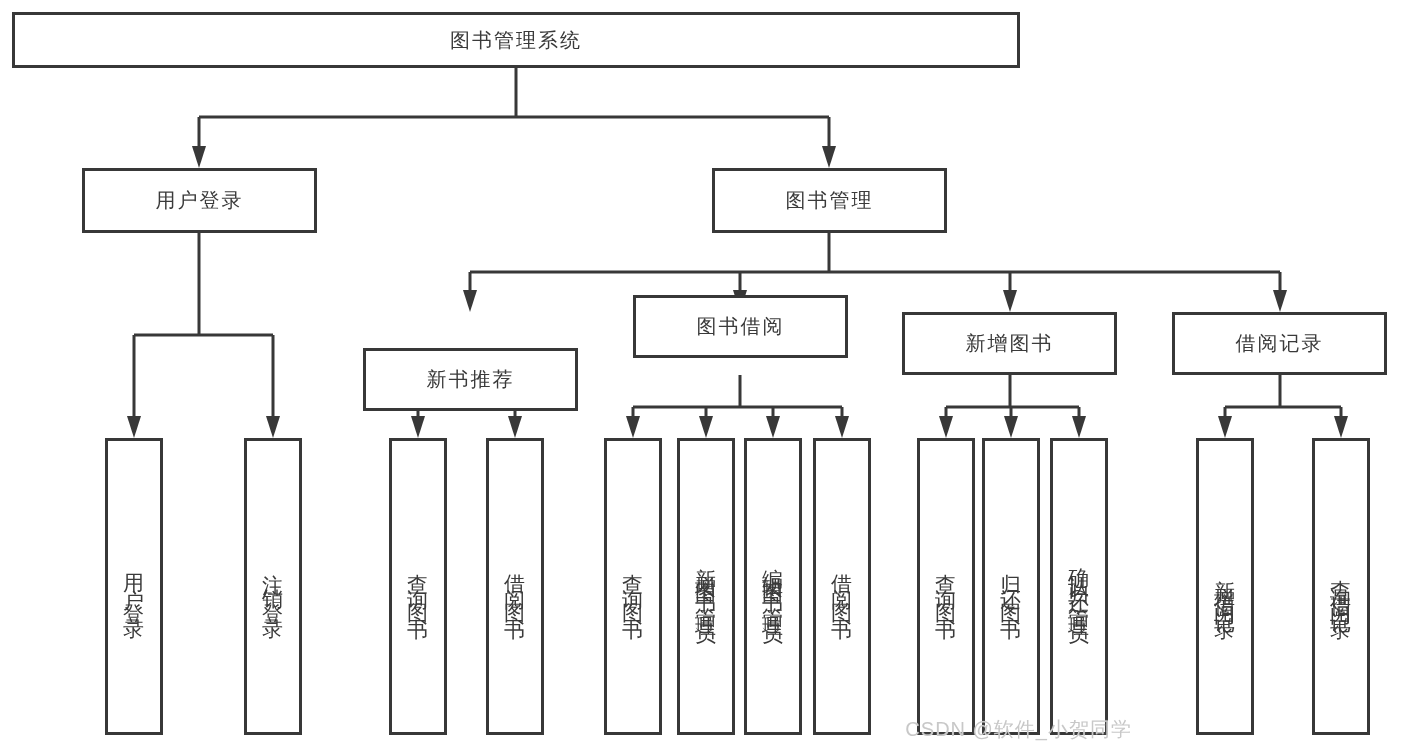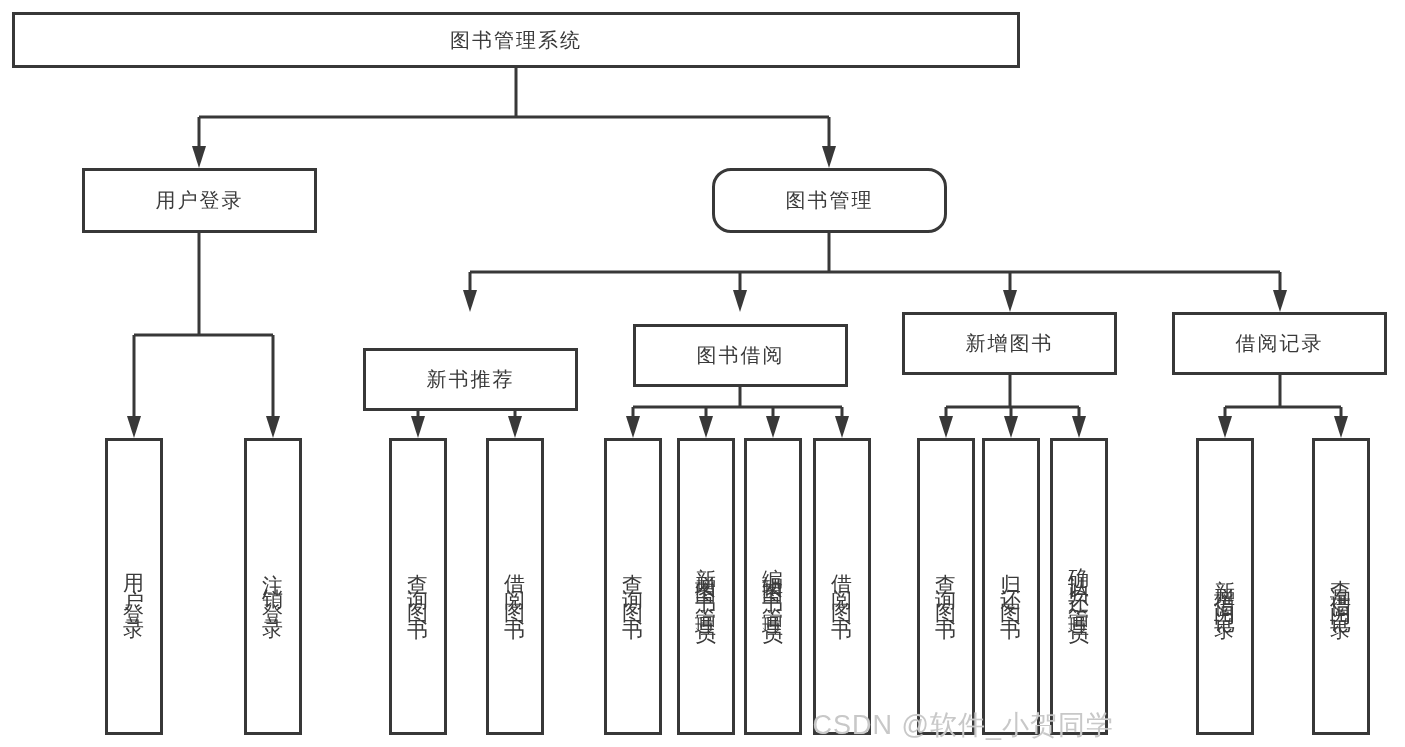--- a/index.html
+++ b/index.html
@@ -28,22 +28,22 @@
   .h-node{font-size:20px;letter-spacing:2px;white-space:nowrap;}
   .v-node span{
     writing-mode:vertical-rl;
     text-orientation:mixed;
     font-size:21px;
     line-height:1;
     letter-spacing:8px;
   }
   .v-node span.short{letter-spacing:15px;}
   .watermark{
-    position:absolute;right:20px;bottom:4px;z-index:3;
-    font-size:27px;letter-spacing:1px;
+    position:absolute;right:2px;bottom:4px;z-index:3;
+    font-size:20px;letter-spacing:1px;
     color:var(--wm);
     text-shadow:0 0 1px rgba(255,255,255,.6);
     white-space:nowrap;
   }
 </style>
 </head>
 <body>
 
 <div class="canvas">
 
@@ -90,28 +90,28 @@
     </g>
   </svg>
 
   <div class="node h-node" style="left:12px;top:12px;width:1008px;height:56px;">
     <span>图书管理系统</span>
   </div>
 
   <div class="node h-node" style="left:82px;top:168px;width:235px;height:65px;">
     <span>用户登录</span>
   </div>
-  <div class="node h-node" style="left:712px;top:168px;width:235px;height:65px;border-radius:19px;">
+  <div class="node h-node" style="left:712px;top:168px;width:235px;height:65px;">
     <span>图书管理</span>
   </div>
 
   <div class="node h-node" style="left:363px;top:312px;width:215px;height:63px;margin-top:36px;">
     <span>新书推荐</span>
   </div>
-  <div class="node h-node" style="left:633px;top:324px;width:215px;height:63px;">
+  <div class="node h-node" style="left:633px;top:295px;width:215px;height:63px;">
     <span>图书借阅</span>
   </div>
   <div class="node h-node" style="left:902px;top:312px;width:215px;height:63px;">
     <span>新增图书</span>
   </div>
   <div class="node h-node" style="left:1172px;top:312px;width:215px;height:63px;">
     <span>借阅记录</span>
   </div>
 
   <div class="node v-node" style="left:105px;top:438px;width:58px;height:297px;">

